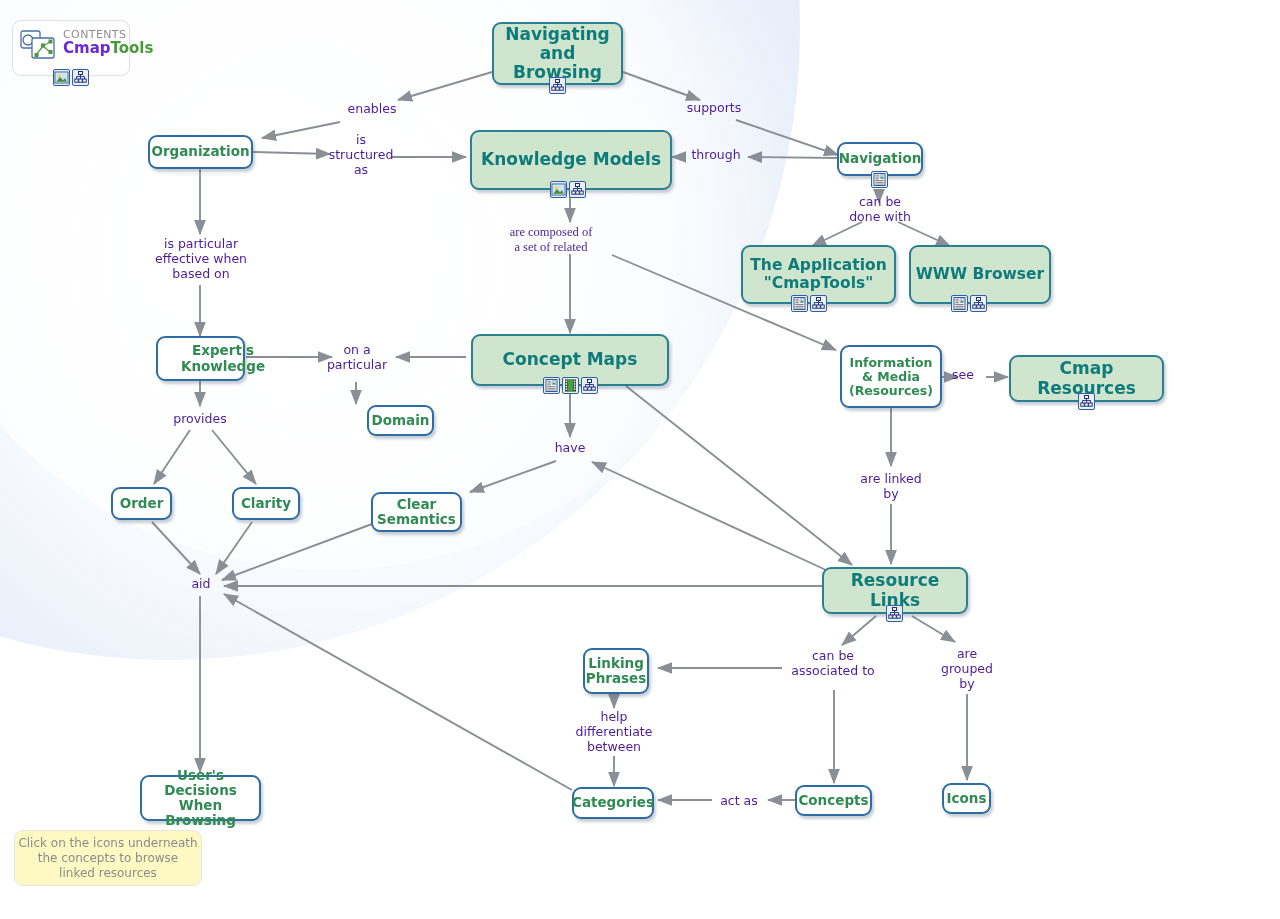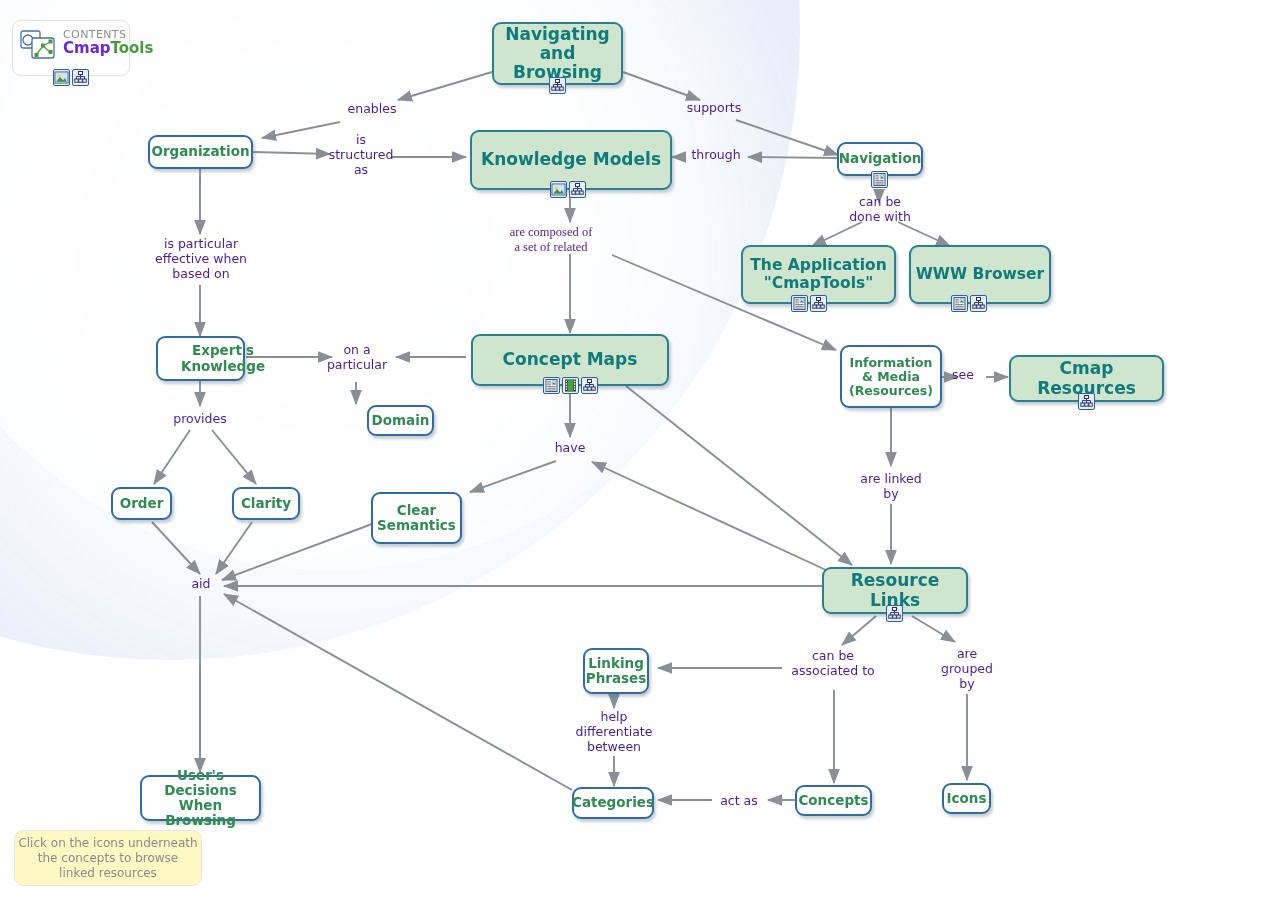--- a/index.html
+++ b/index.html
@@ -416,21 +416,21 @@
         </svg>
       </span>
   </div>
 
   <div class="node plain" style="left:323px;top:405px;width:67px;height:31px;margin-left:44px;">Domain</div>
 
   <div class="node plain" style="left:111px;top:487px;width:61px;height:33px;">Order</div>
 
   <div class="node plain" style="left:232px;top:487px;width:68px;height:33px;">Clarity</div>
 
-  <div class="node plain" style="left:371px;top:492px;width:91px;height:52px;">Clear
+  <div class="node plain" style="left:371px;top:492px;width:91px;height:40px;">Clear
 Semantics</div>
 
   <div class="node green" style="left:822px;top:567px;width:146px;height:47px;">Resource Links</div>
   <div class="icons" style="left:886px;top:605px;">
     <span class="ic">
         <svg viewBox="0 0 15 15">
           <path d="M7.5,4 L7.5,6.5 M3.5,6.5 L11.5,6.5 M3.5,6.5 L3.5,9 M7.5,6.5 L7.5,9 M11.5,6.5 L11.5,9" stroke="#2a3f8f" stroke-width="1" fill="none"></path>
           <rect x="5.5" y="1.5" width="4" height="3" fill="#ffffff" stroke="#1d2f75" stroke-width="1"></rect>
           <rect x="1.8" y="9" width="3.4" height="3.2" fill="#ffffff" stroke="#1d2f75" stroke-width="1"></rect>
           <rect x="5.8" y="9" width="3.4" height="3.2" fill="#ffffff" stroke="#1d2f75" stroke-width="1"></rect>

